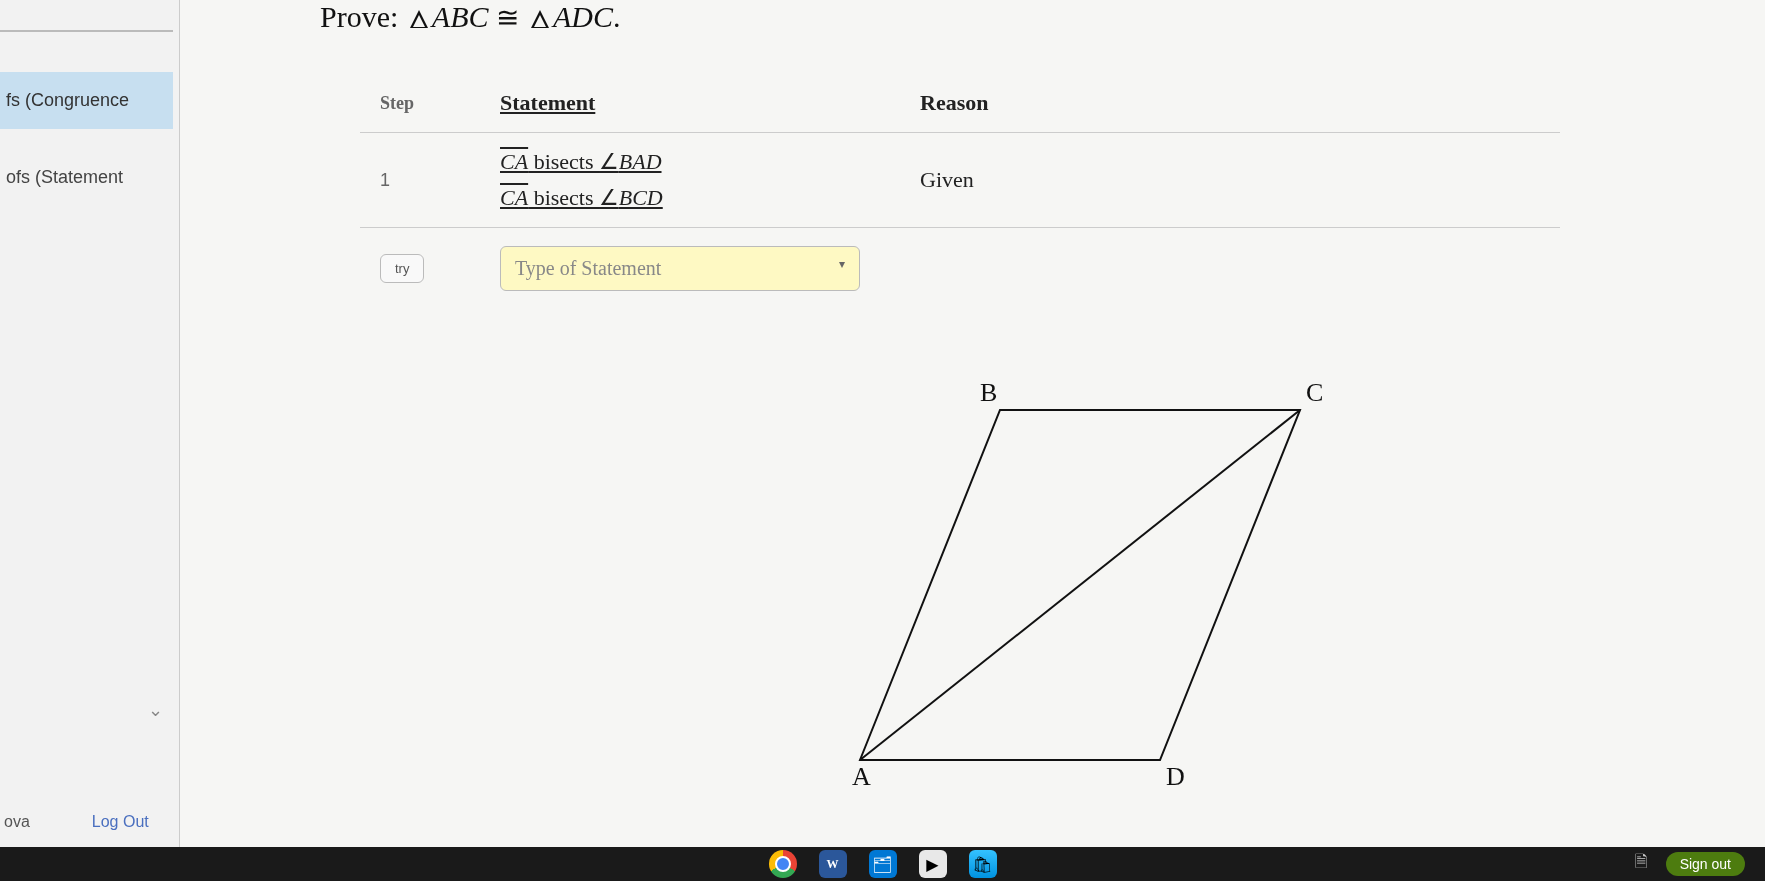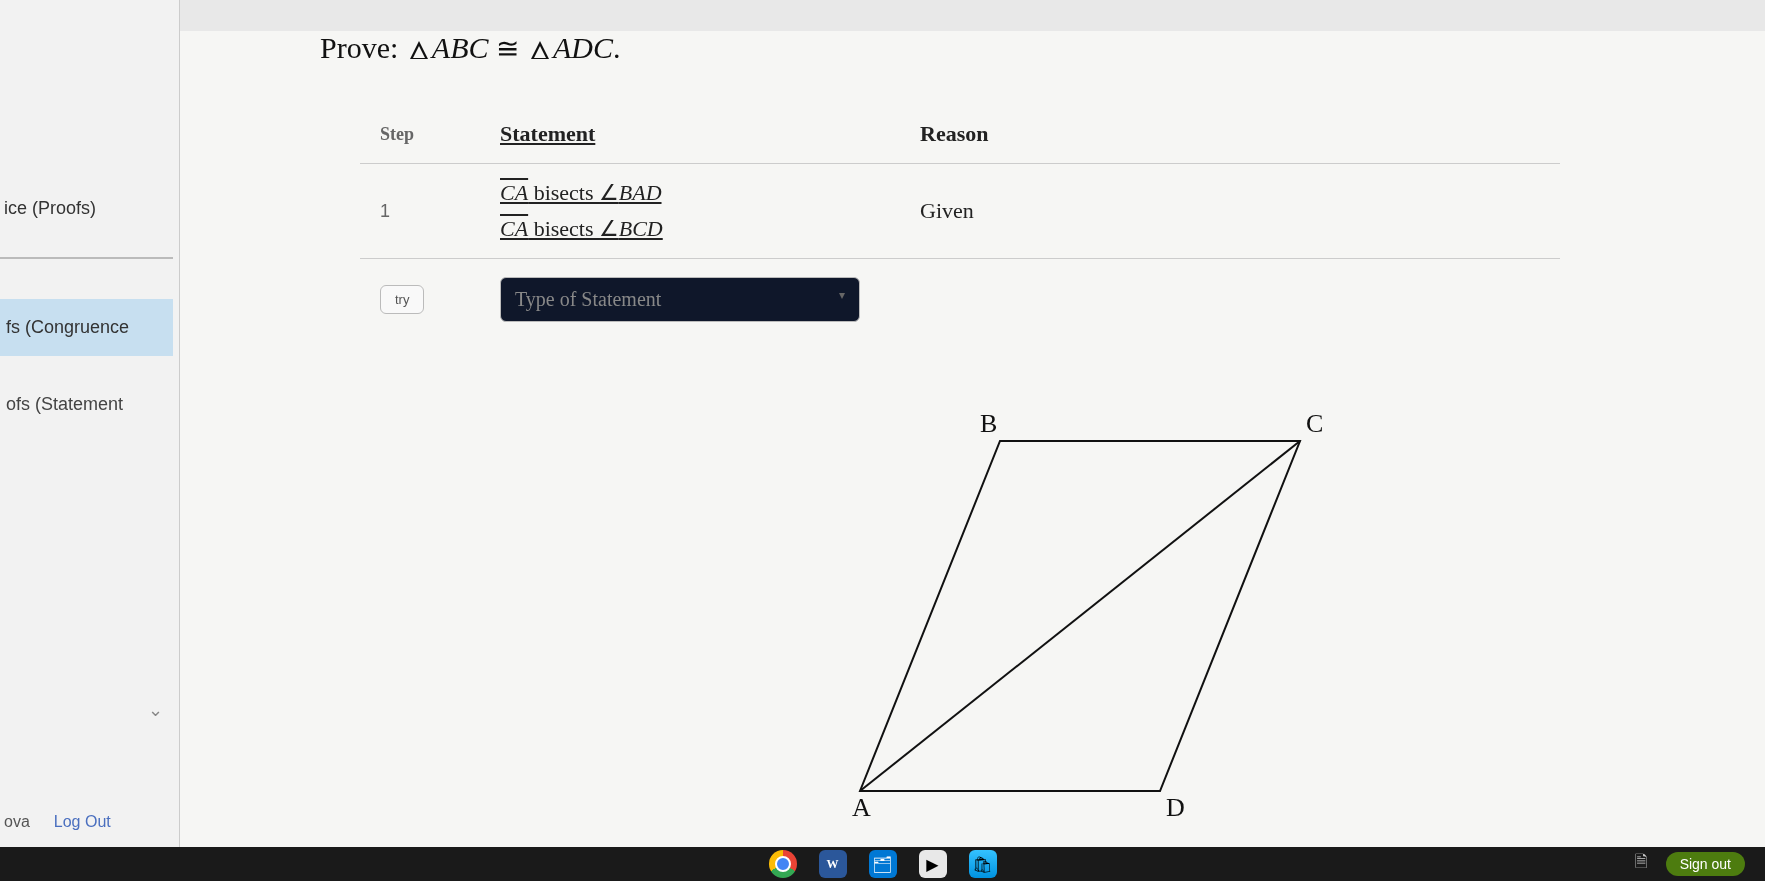--- a/index.html
+++ b/index.html
@@ -44,21 +44,21 @@
   font-size: 18px;
   color: #444;
 }
 .sidebar-bottom {
   position: absolute;
   bottom: 50px;
   left: 0;
   width: 100%;
   display: flex;
   align-items: center;
-  gap: 24px;
+  gap: 62px;
   padding-left: 4px;
   font-family: -apple-system, "Segoe UI", Arial, sans-serif;
 }
 .sidebar-bottom .user { color: #555; font-size: 16px; }
 .sidebar-bottom .logout { color: #4a6fbf; font-size: 16px; cursor: pointer; }
 .chevron {
   position: absolute;
   right: 16px;
   bottom: 160px;
   font-size: 18px;
@@ -66,21 +66,20 @@
 }
 
 .main {
   position: absolute;
   left: 180px;
   top: 0;
   right: 0;
   bottom: 0;
   background: #f6f6f4;
   padding: 0 40px;
-  margin-top: 31px;
 }
 .prove-line {
   font-size: 30px;
   color: #111;
   margin: 0 0 40px 100px;
   font-family: "Times New Roman", serif;
 }
 .triangle-sym {
   display: inline-block;
   width: 0; height: 0;
@@ -140,21 +139,21 @@
 }
 .type-select {
   display: inline-flex;
   justify-content: space-between;
   border: 1px solid #bbb;
   border-radius: 6px;
   padding: 10px 14px;
   width: 360px;
   font-size: 20px;
   color: #888;
-  background: #0f172a;
+  background: #fef9c3;
   font-family: "Times New Roman", serif;
   cursor: pointer;
 }
 .type-select .caret { font-size: 12px; color: #666; }
 
 .figure {
   position: absolute;
   left: 640px;
   top: 370px;
   width: 520px;
@@ -205,21 +204,20 @@
   font-size: 14px;
   padding: 4px 14px;
   border-radius: 14px;
   font-family: Arial, sans-serif;
 }
 </style>
 </head>
 <body>
 
 <div class="sidebar">
-  <div class="sidebar-item sidebar-top">ice (Proofs)</div>
   <div class="divider"></div>
   <div class="sidebar-highlight">fs (Congruence</div>
   <div class="sidebar-plain">ofs (Statement</div>
   <div class="chevron">⌄</div>
   <div class="sidebar-bottom">
     <span class="user">ova</span>
     <span class="logout">Log Out</span>
   </div>
 </div>
 

